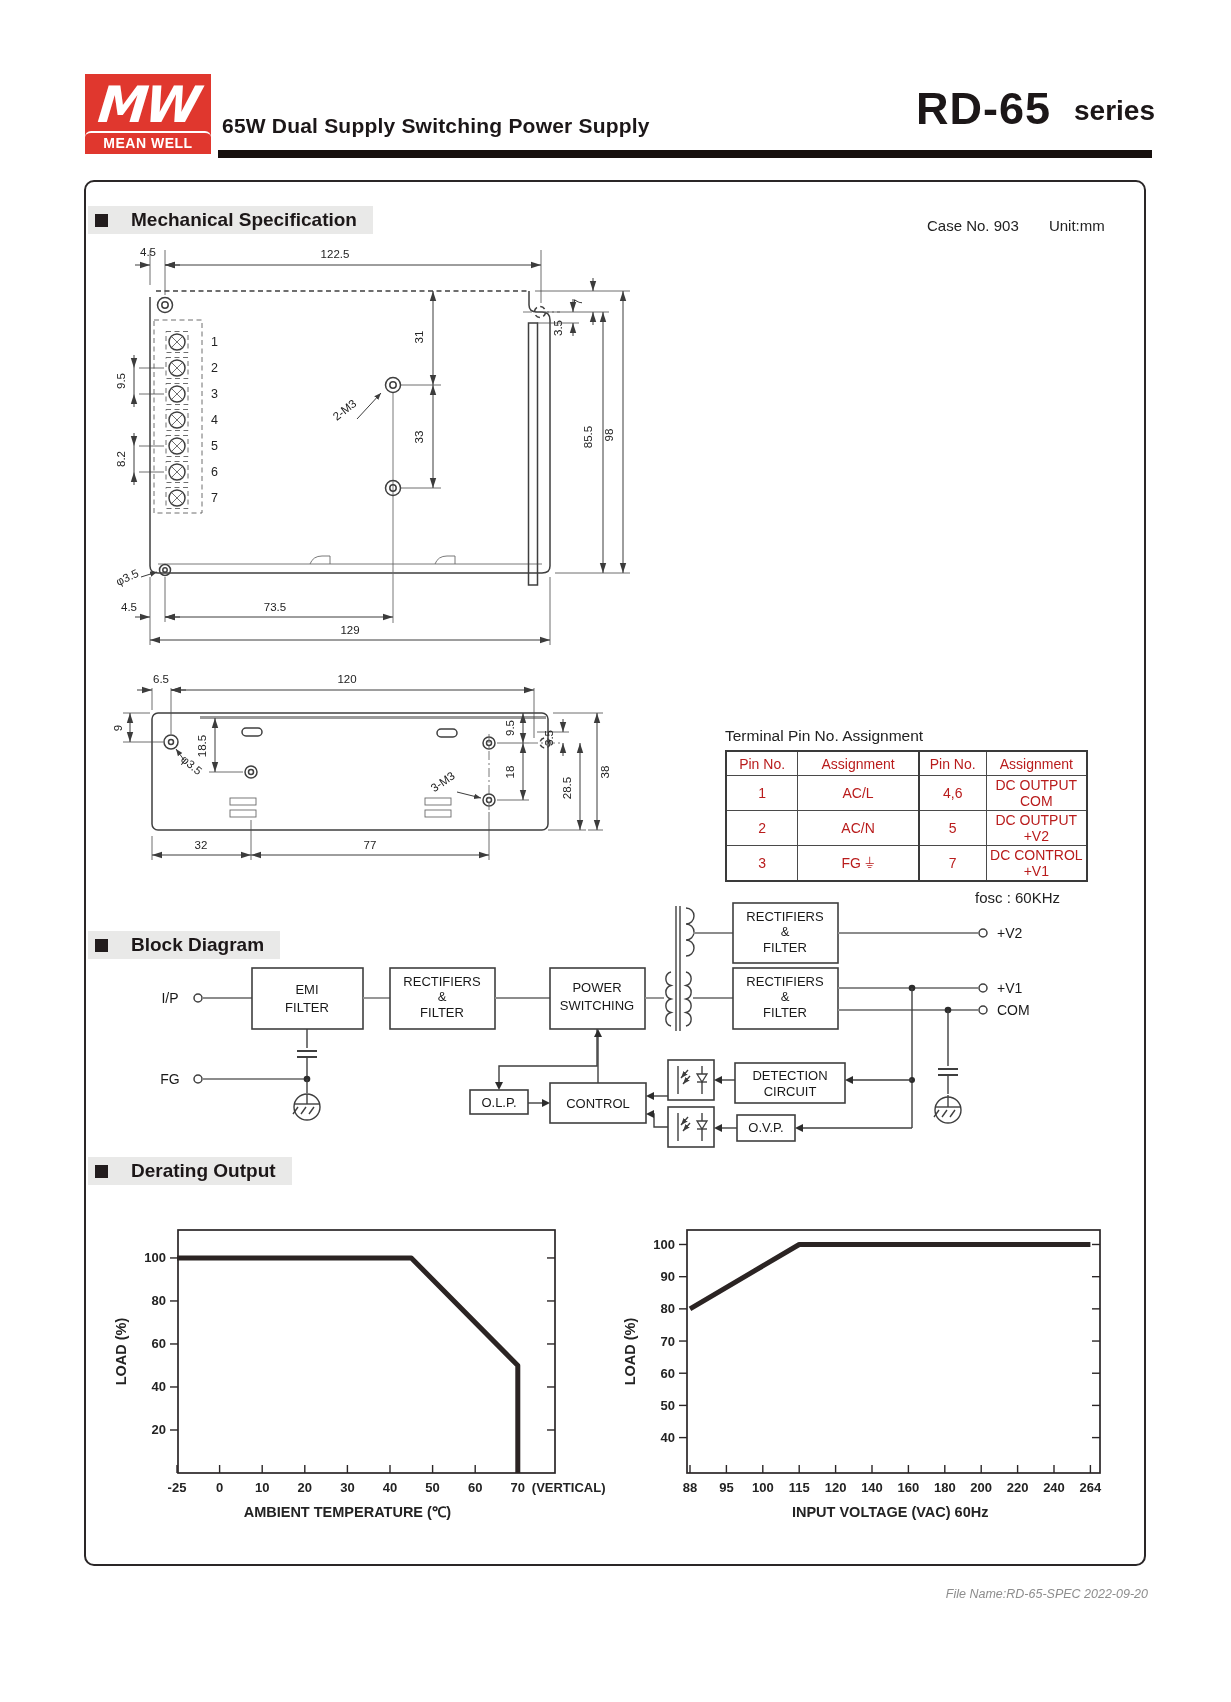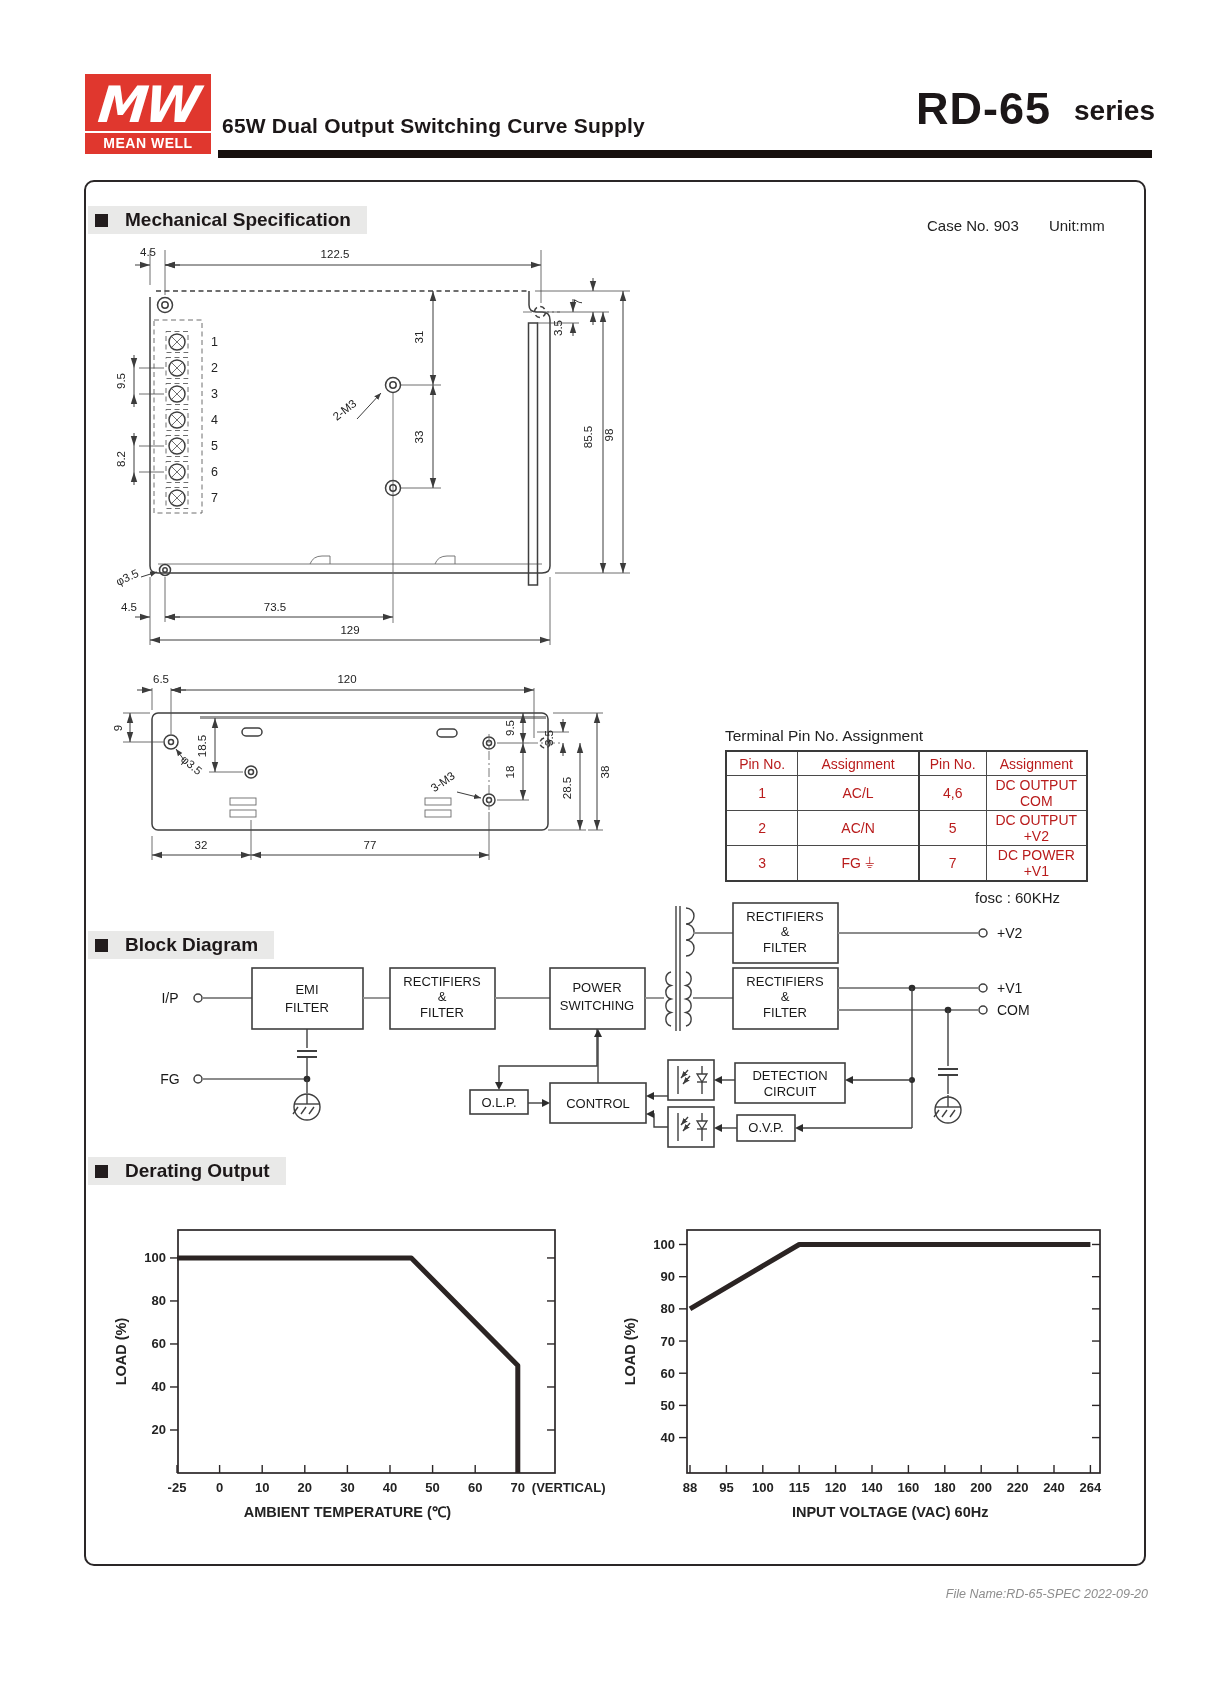--- a/index.html
+++ b/index.html
@@ -5,30 +5,30 @@
   html,body{margin:0;padding:0;background:#ffffff;}
   .page{position:relative;width:1231px;height:1702px;background:#ffffff;
         font-family:"Liberation Sans",sans-serif;overflow:hidden;color:#1c1718;}
   .abs{position:absolute;}
   
   .logo{left:85px;top:74px;width:126px;height:80px;background:#e0372e;color:#fff;
         display:flex;flex-direction:column;justify-content:flex-end;}
   .logo-mw{font-style:italic;font-weight:bold;font-size:50px;line-height:52px;text-align:center;
            letter-spacing:-3px;font-family:"DejaVu Sans",sans-serif;transform:skewX(-6deg);}
   .logo-brand{border-top:2px solid #fff;font-weight:bold;font-size:14px;text-align:center;
-              padding:2px 0 3px 0;letter-spacing:.5px;}
+              padding:2px 0 3px 0;letter-spacing:.5px;border-radius:6px;}
   .doc-title{left:222px;top:114px;font-size:21px;font-weight:bold;letter-spacing:.2px;}
   .series{right:76px;top:86px;display:flex;align-items:flex-end;gap:23px;}
   .series-name{font-size:45px;font-weight:bold;line-height:1;letter-spacing:1px;}
   .series-suffix{font-size:28px;font-weight:bold;padding-bottom:4px;}
   .title-bar{left:218px;top:150px;width:934px;height:8px;background:#17100e;}
   
   .frame{left:84px;top:180px;width:1058px;height:1382px;border:2px solid #2a2627;border-radius:10px;}
   
-  .chip{position:absolute;display:flex;align-items:center;gap:17px;background:#e9e9e8;
+  .chip{position:absolute;display:flex;align-items:center;gap:23px;background:#e9e9e8;
         padding:3px 16px 3px 7px;font-weight:bold;font-size:19px;}
   .chip .sq{width:13px;height:13px;background:#221c1d;}
   .note{font-size:15px;color:#222;}
   
   .pin-table{left:725px;top:727px;width:363px;}
   .pt-title{font-size:15.5px;margin-bottom:5px;color:#222;}
   .pin-table table{border-collapse:collapse;width:100%;font-size:14px;border:2px solid #3a3a3a;}
   .pin-table td{border:1px solid #4a4a4a;text-align:center;padding:1px 2px;height:21px;color:#b91c1c;}
   .pin-table td.thick{border-left:2.5px solid #3a3a3a;}
   .footer{right:83px;top:1587px;font-size:12.5px;font-style:italic;color:#8d8d8d;}
@@ -52,21 +52,21 @@
 </style>
 </head>
 <body>
 
 <div class="page">
 
   <div class="abs logo">
     <div class="logo-mw">MW</div>
     <div class="logo-brand">MEAN WELL</div>
   </div>
-  <div class="abs doc-title">65W Dual Output Switching Curve Supply</div>
+  <div class="abs doc-title">65W Dual Supply Switching Power Supply</div>
   <div class="abs series">
     <span class="series-name">RD-65</span>
     <span class="series-suffix">series</span>
   </div>
   <div class="abs title-bar"></div>
 
   <div class="abs frame"></div>
 
   <div class="chip" style="left:88px;top:206px">
     <span class="sq"></span>
@@ -320,21 +320,21 @@
       <tr>
         <td>2</td>
         <td>AC/N</td>
         <td class="thick">5</td>
         <td>DC OUTPUT +V2</td>
       </tr>
       <tr>
         <td>3</td>
         <td>FG ⏚</td>
         <td class="thick">7</td>
-        <td>DC POWER +V1</td>
+        <td>DC CONTROL +V1</td>
       </tr>
     </tbody>
       </table>
   </div>
 
   <div class="chip" style="left:88px;top:931px">
     <span class="sq"></span>
     <span>Block Diagram</span>
   </div>
   <div class="abs note" style="left:975px;top:889px">fosc : 60KHz</div>

